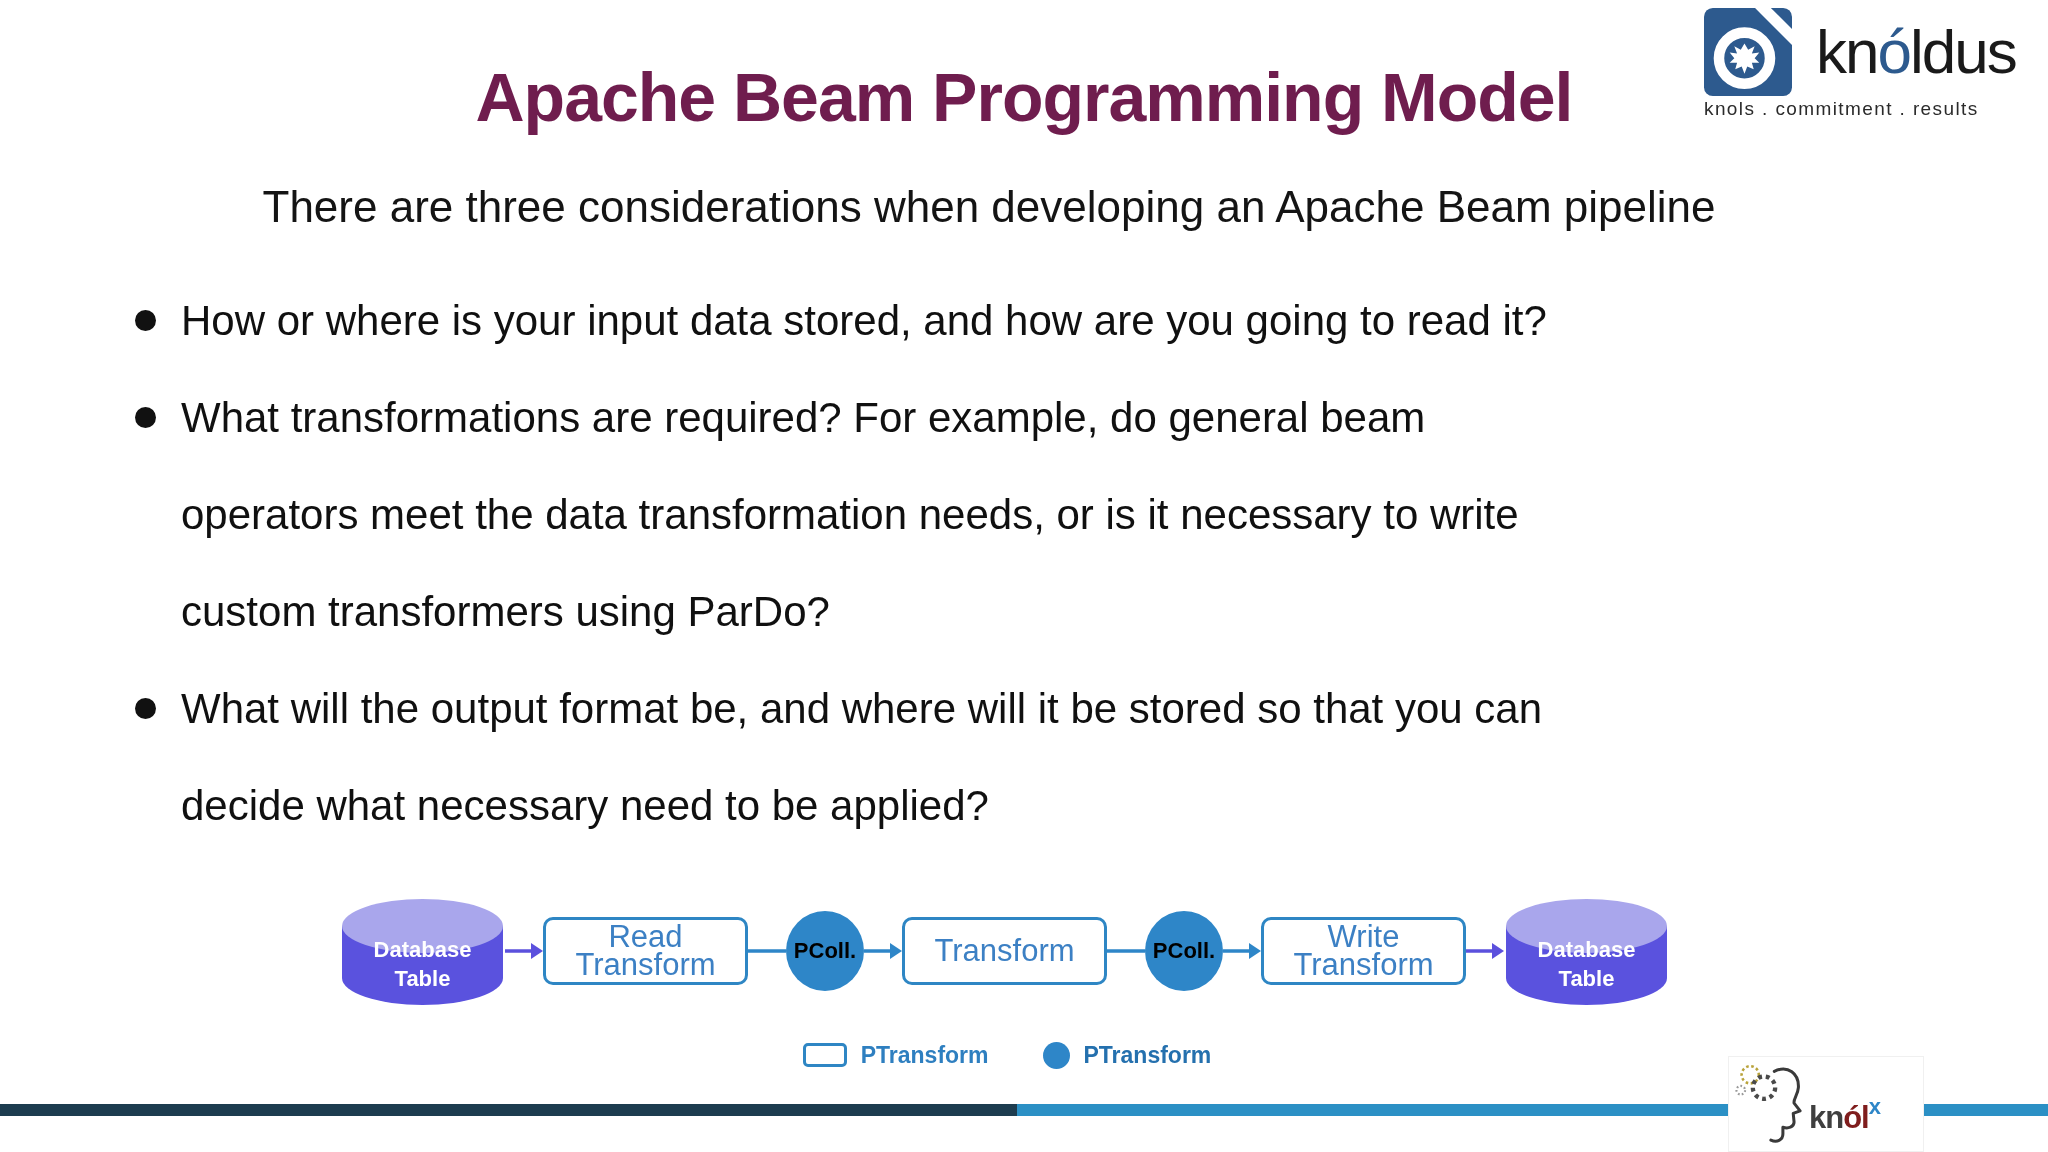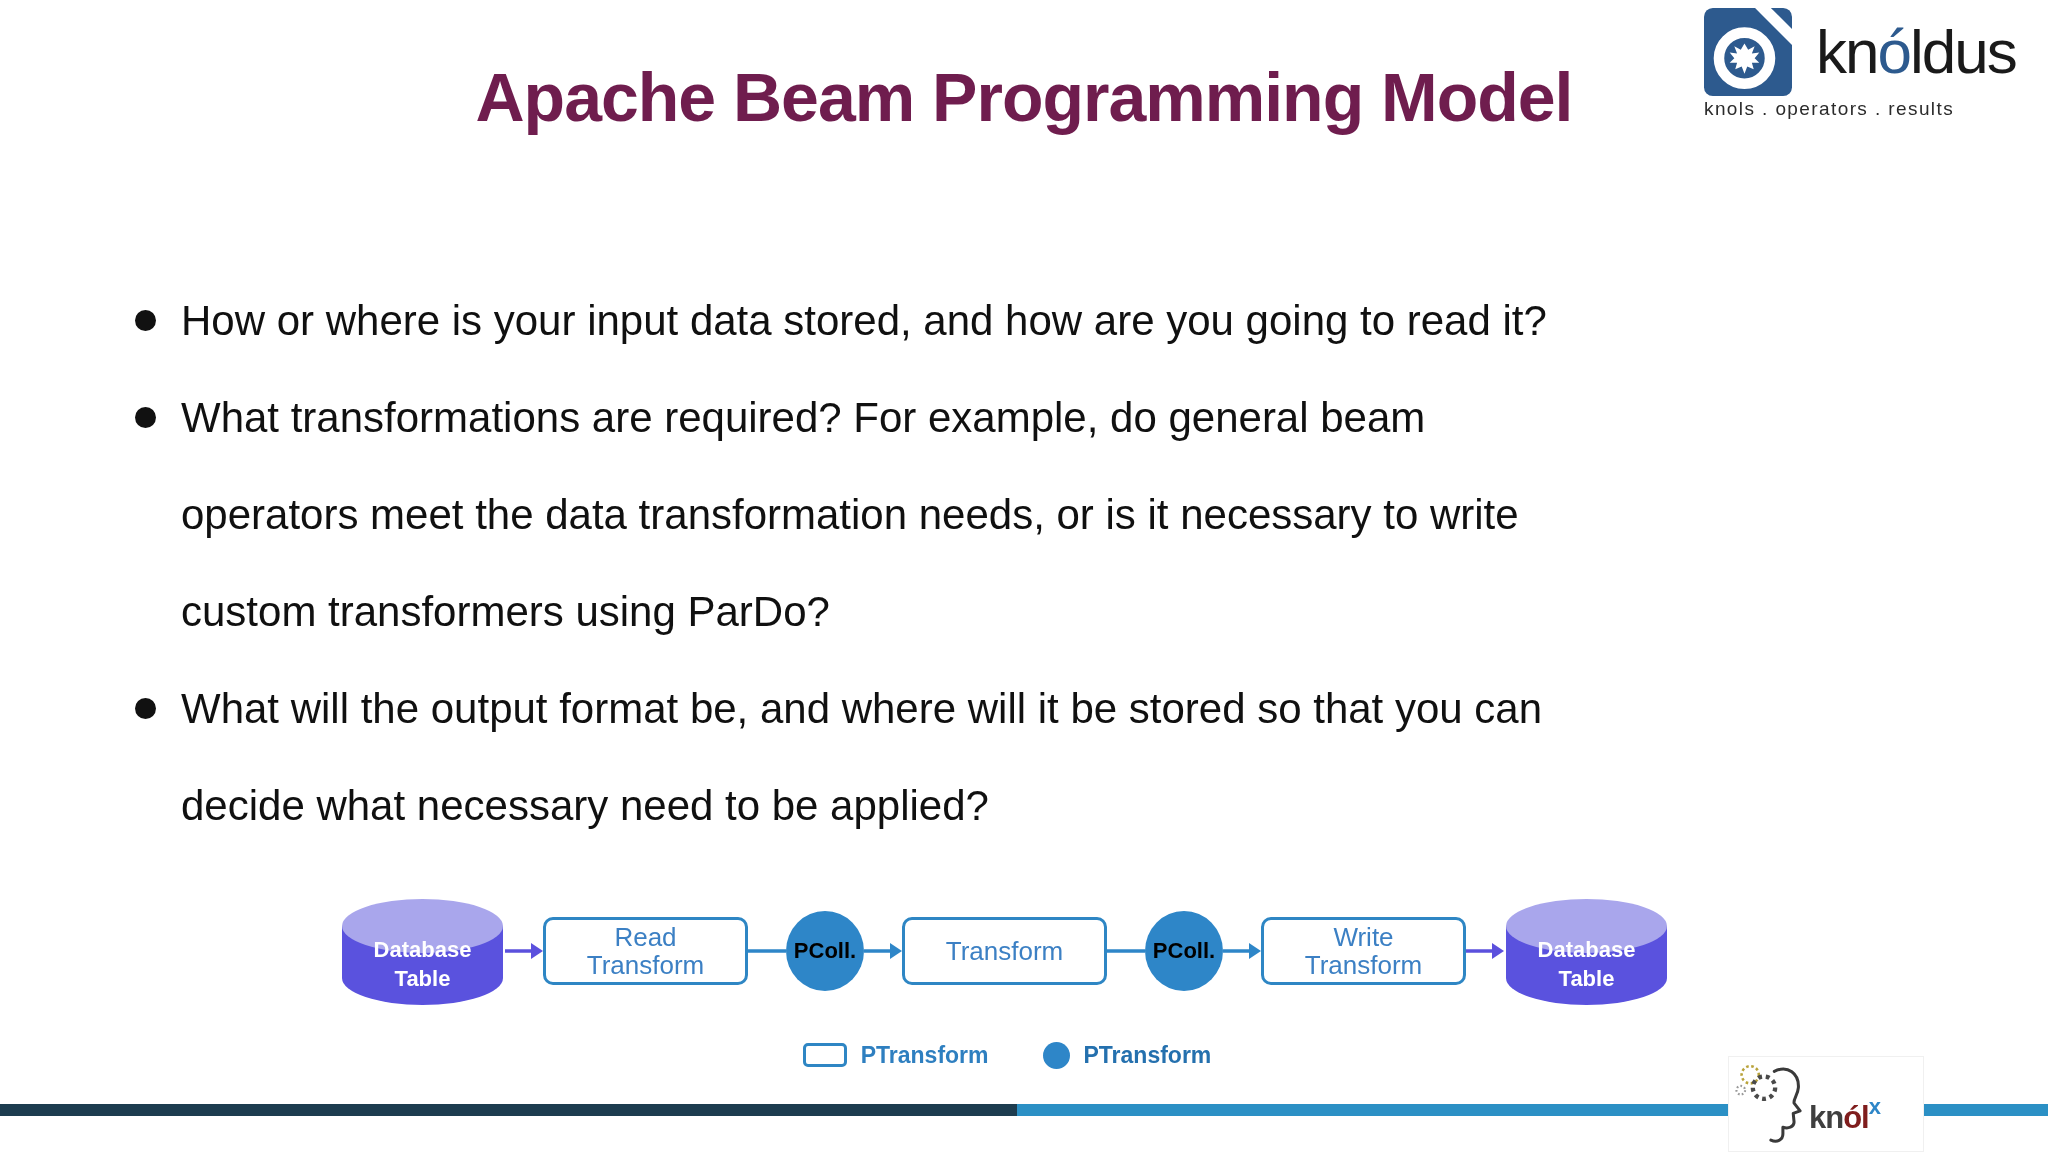--- a/index.html
+++ b/index.html
@@ -48,21 +48,21 @@
   }
   .cylinder { position:relative; width:165px; height:116px; flex:0 0 auto; }
   .cyl-label {
     position:absolute; inset:0; padding-top:42px; text-align:center;
     color:#ffffff; font-size:22px; font-weight:600; line-height:29px; white-space:pre-line;
   }
   .tbox {
     flex:0 0 auto; width:205px; height:68px; background:#ffffff;
     border:3px solid #2e86c4; border-radius:10px;
     display:flex; align-items:center; justify-content:center;
-    color:#3c80c4; font-size:26px; font-weight:500; line-height:28px;
+    color:#3c80c4; font-size:31px; font-weight:500; line-height:28px;
     text-align:center; white-space:pre-line;
   }
   .pcoll {
     flex:0 0 auto; width:78px; height:80px; border-radius:50%; background:#2e86c8;
     display:flex; align-items:center; justify-content:center;
     color:#000000; font-size:22px; font-weight:600;
   }
   .conn { flex:0 0 auto; }
 
   
@@ -99,23 +99,24 @@
       <svg width="88" height="88" viewBox="0 0 100 100">
         <rect x="0" y="0" width="100" height="100" rx="10" fill="#2d5a8e"></rect>
         <polygon points="58,0 76,0 100,24 100,42" fill="#ffffff"></polygon>
         <circle cx="46" cy="57" r="29" fill="none" stroke="#ffffff" stroke-width="12"></circle>
         <g transform="translate(46,57) scale(1.05)" fill="#ffffff">
           <path d="M0 -16 L4 -9 L11 -13 L8 -5 L16 -6 L11 0 L16 5 L8 5 L10 12 L3 9 L0 17 L-3 9 L-10 12 L-8 5 L-16 5 L-11 0 L-16 -6 L-8 -5 L-11 -13 L-4 -9 Z"></path>
         </g>
       </svg>
       <div class="kn-name"><span>kn</span><span class="kn-accent">ó</span><span>ldus</span></div>
     </div>
-    <div class="kn-tagline">knols . operators . results</div>
-  </div>
-
+    <div class="kn-tagline">knols . commitment . results</div>
+  </div>
+
+  <p class="subtitle">There are three considerations when developing an Apache Beam pipeline</p>
 
   <ul class="bullets">
     <li>How or where is your input data stored, and how are you going to read it?</li>
     <li>What transformations are required? For example, do general beam
 operators meet the data transformation needs, or is it necessary to write
 custom transformers using ParDo?</li>
     <li>What will the output format be, and where will it be stored so that you can
 decide what necessary need to be applied?</li>
   </ul>
 

